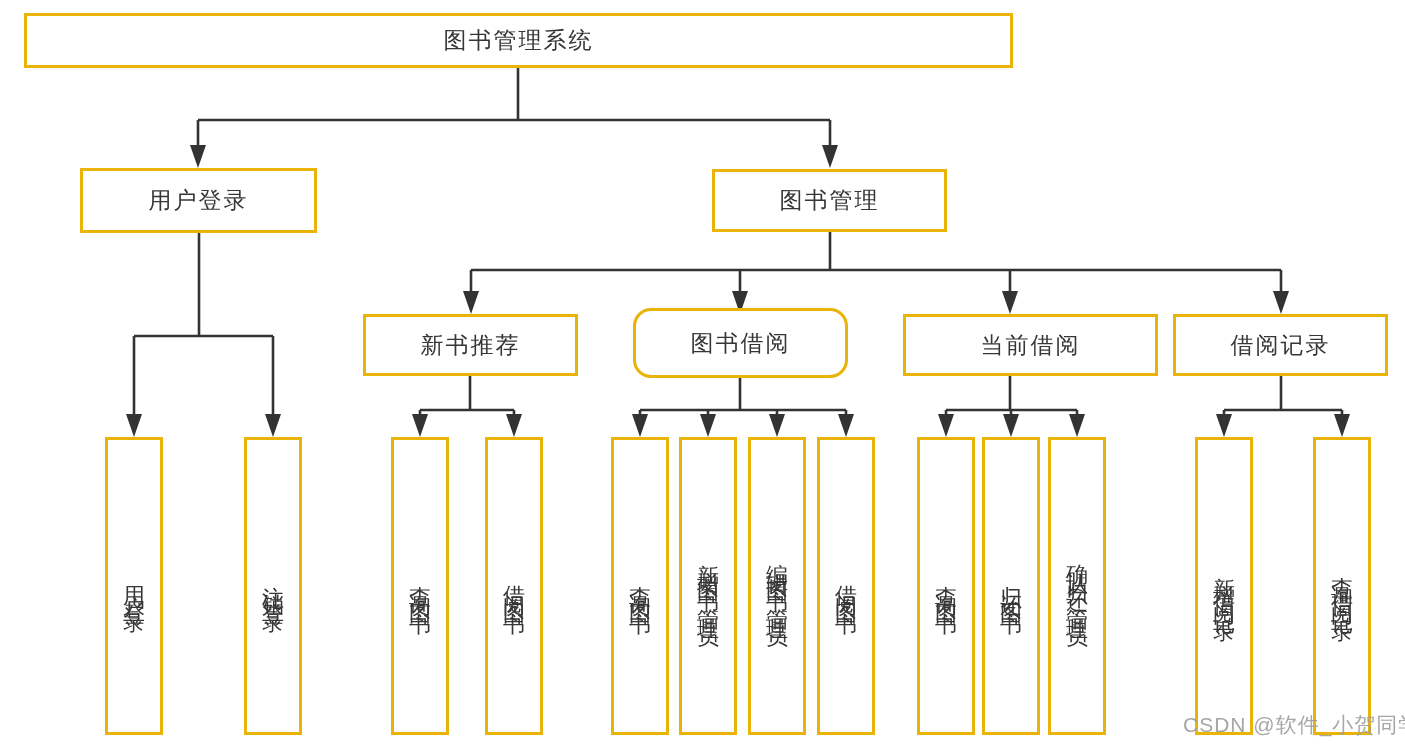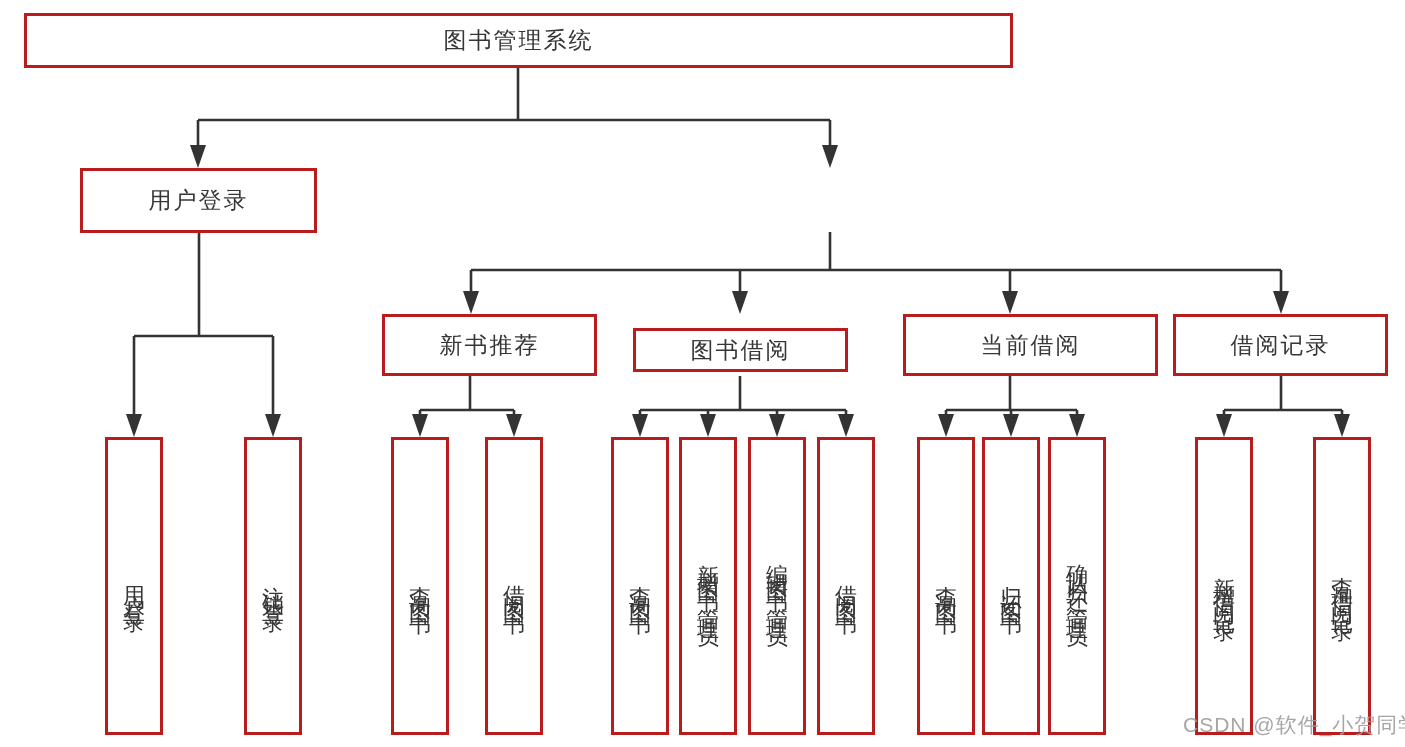--- a/index.html
+++ b/index.html
@@ -17,21 +17,21 @@
   .wires {
     position: absolute;
     left: 0; top: 0;
     width: 1405px; height: 747px;
     pointer-events: none;
   }
 
   .node {
     position: absolute;
     background: #ffffff;
-    border: 3px solid #b91c1c;
+    border: 3px solid #eab308;
     display: flex;
     align-items: center;
     justify-content: center;
     color: #363636;
   }
 
   .h-label {
     font-size: 23px;
     letter-spacing: 2px;
     white-space: nowrap;
@@ -138,25 +138,28 @@
     </g>
   </svg>
 
   <div class="node" style="left:24px; top:13px; width:989px; height:55px;">
     <span class="h-label">图书管理系统</span>
   </div>
 
   <div class="node" style="left:80px; top:168px; width:237px; height:65px;">
     <span class="h-label">用户登录</span>
   </div>
-
-  <div class="node" style="left:382px; top:314px; width:215px; height:62px;">
+  <div class="node" style="left:712px; top:169px; width:235px; height:63px;">
+    <span class="h-label">图书管理</span>
+  </div>
+
+  <div class="node" style="left:363px; top:314px; width:215px; height:62px;">
     <span class="h-label">新书推荐</span>
   </div>
-  <div class="node" style="left:633px; top:328px; width:215px; height:44px;">
+  <div class="node" style="left:633px; top:308px; width:215px; height:70px;border-radius:18px;">
     <span class="h-label">图书借阅</span>
   </div>
   <div class="node" style="left:903px; top:314px; width:255px; height:62px;">
     <span class="h-label">当前借阅</span>
   </div>
   <div class="node" style="left:1173px; top:314px; width:215px; height:62px;">
     <span class="h-label">借阅记录</span>
   </div>
 
   <div class="node leaf" style="left:105px;">

